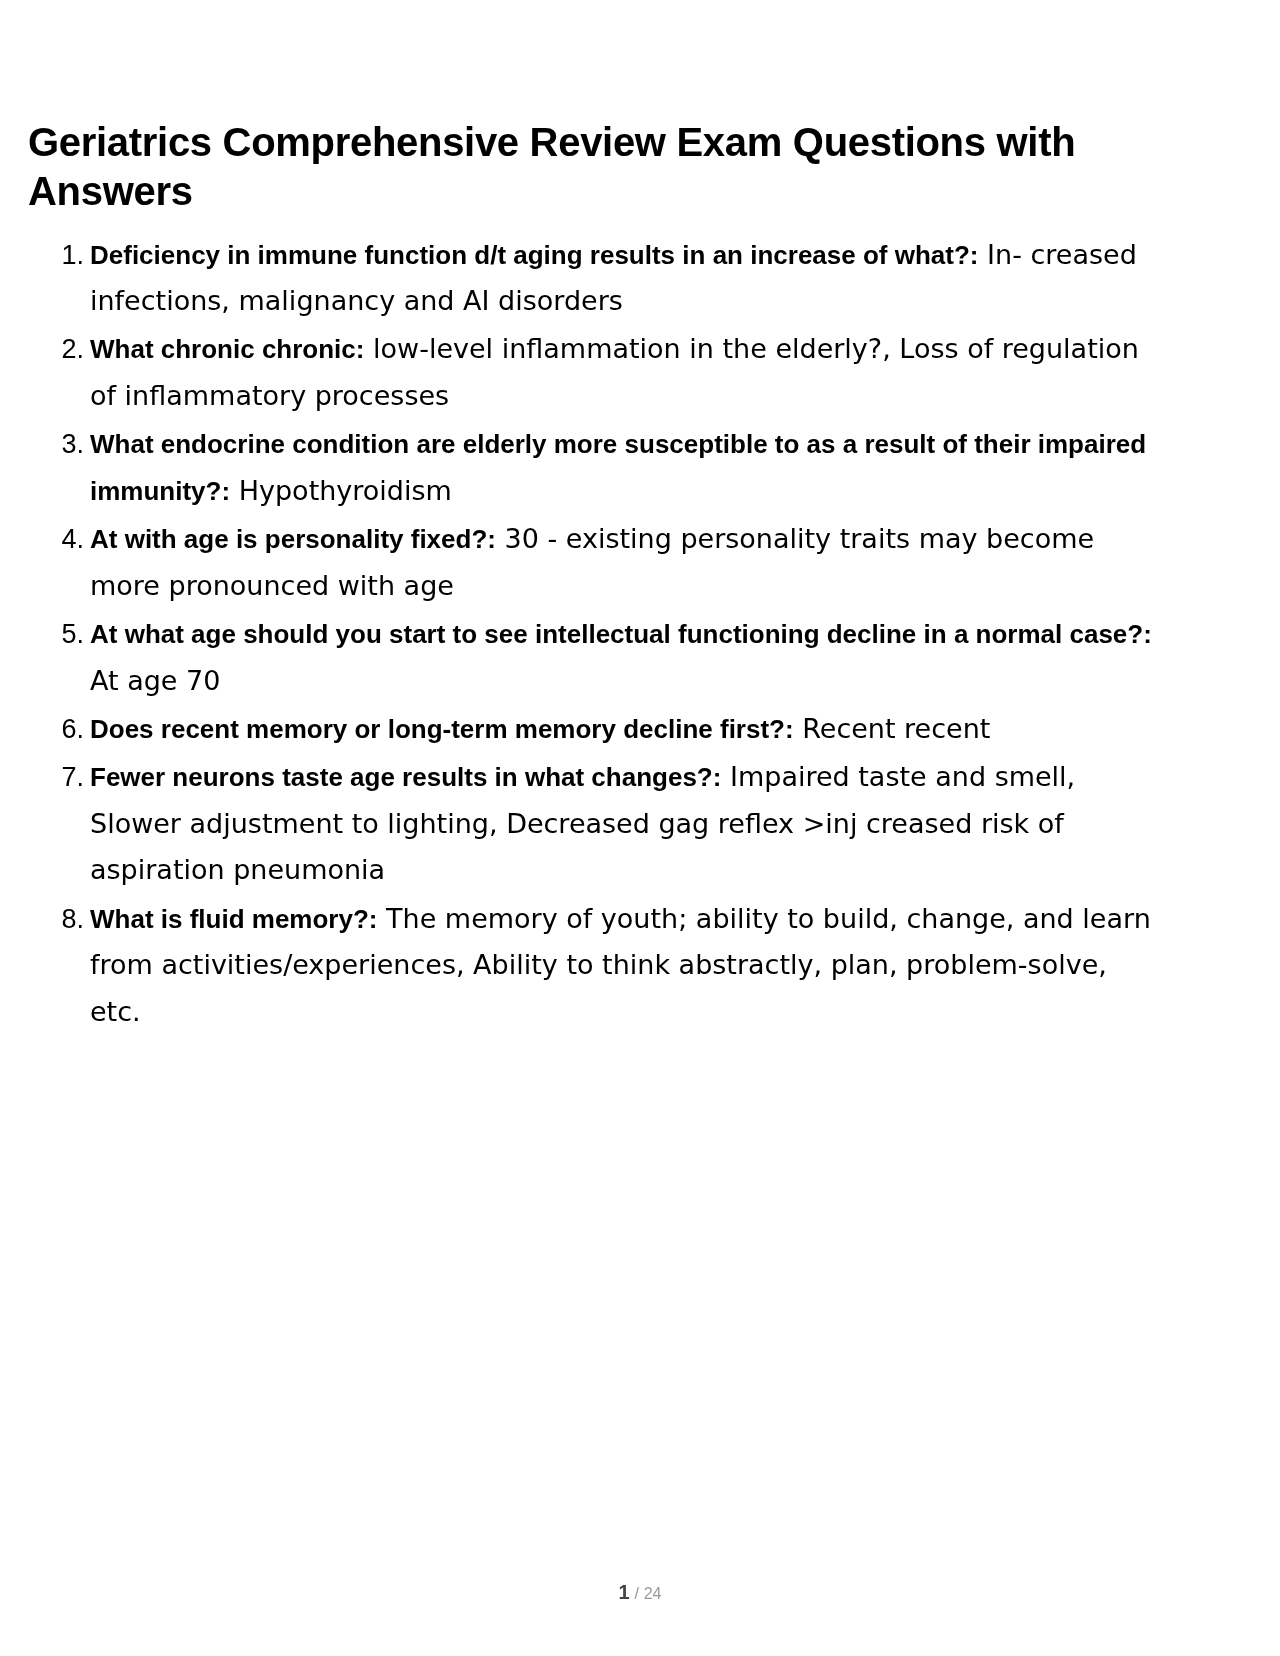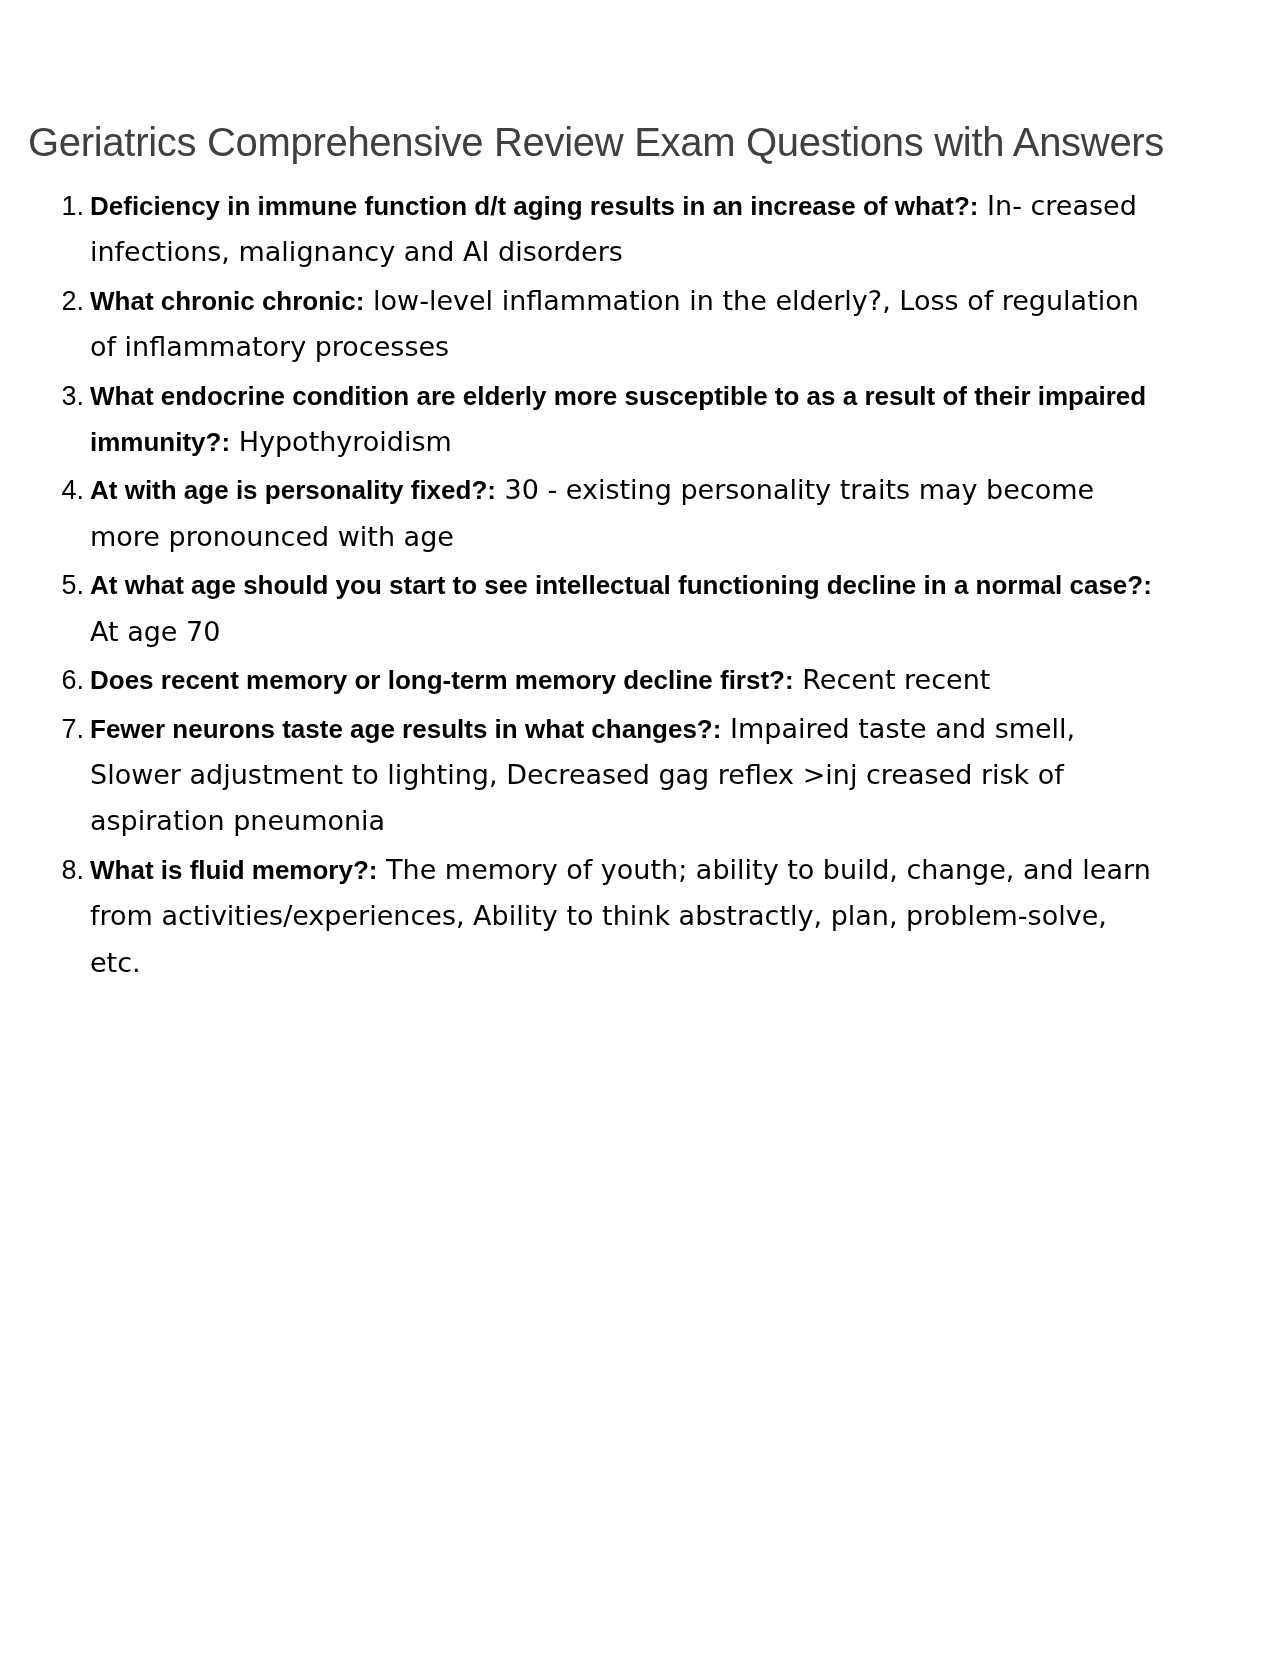--- a/index.html
+++ b/index.html
@@ -16,26 +16,26 @@
   }
   .page {
     position: relative;
     width: 1280px;
     min-height: 1656px;
     box-sizing: border-box;
     padding: 118px 100px 0 28px;
   }
   .doc-title {
     font-family: "Liberation Sans", sans-serif;
-    font-weight: normal;
+    font-weight: bold;
     font-size: 40px;
     line-height: 1.22;
     letter-spacing: -0.3px;
     margin: 0 0 6px 0;
-    color: #404040;
+    color: #000000;
   }
   .qa-list {
     list-style: none;
     margin: 16px;
     padding: 0;
     counter-reset: qa;
   }
   .qa-item {
     position: relative;
     counter-increment: qa;
@@ -122,14 +122,19 @@
     <li class="qa-item">
       <span class="q">Fewer neurons taste age results in what changes?:</span>
       <span class="a">Impaired taste and smell, Slower adjustment to lighting, Decreased gag reflex &gt;inj creased risk of aspiration pneumonia</span>
     </li>
     <li class="qa-item">
       <span class="q">What is fluid memory?:</span>
       <span class="a">The memory of youth; ability to build, change, and learn from activities/experiences, Ability to think abstractly, plan, problem-solve, etc.</span>
     </li>
   </ol>
 
+  <div class="page-footer">
+    <span class="cur">1</span>
+    <span class="sep">/</span>
+    <span class="total">24</span>
+  </div>
 
 </div>
 
 </body></html>

